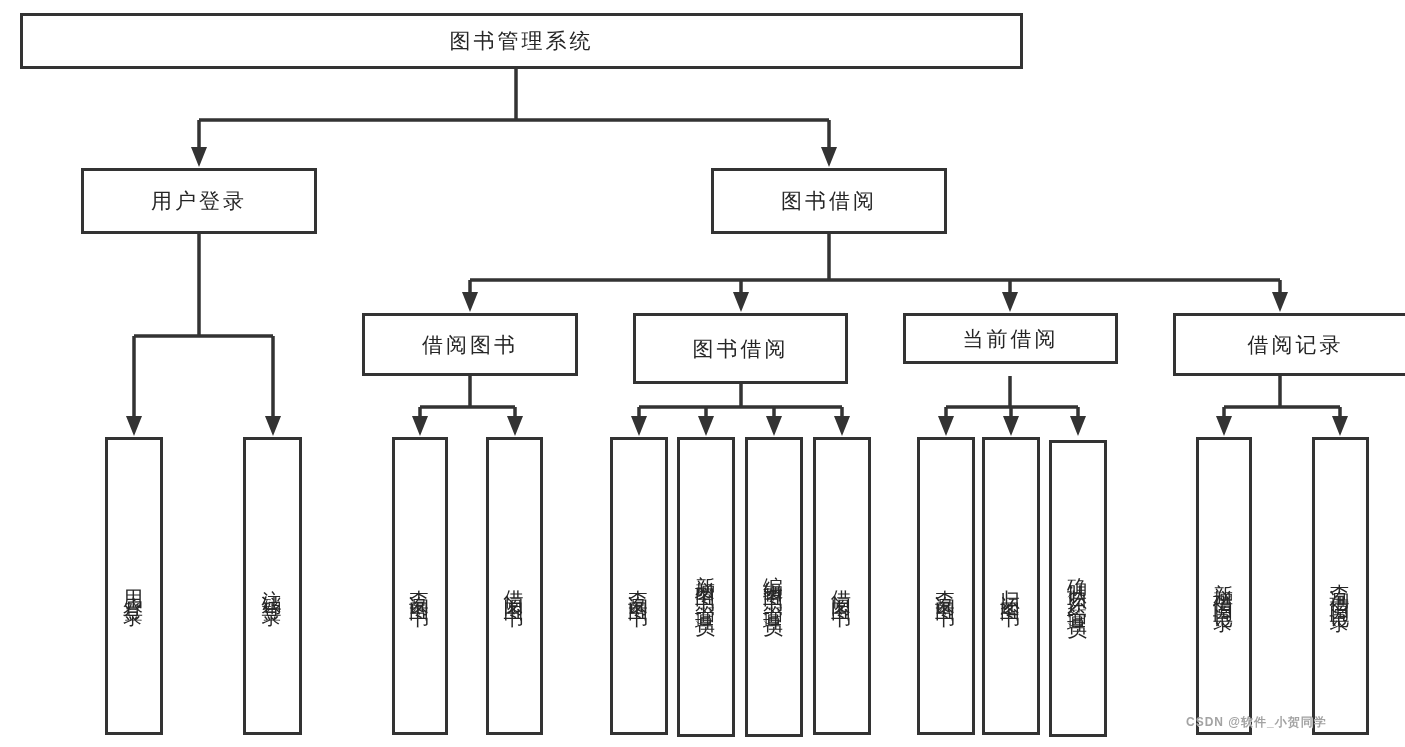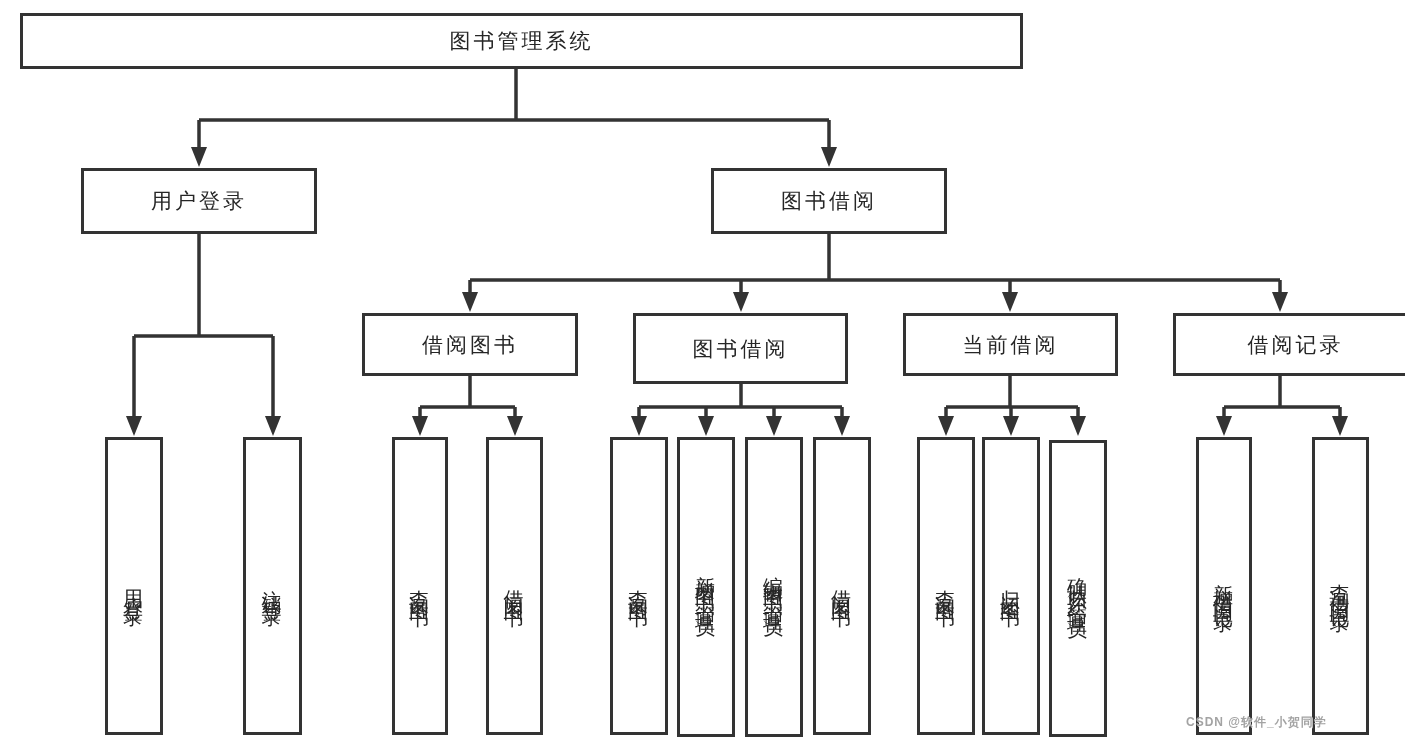--- a/index.html
+++ b/index.html
@@ -92,21 +92,21 @@
     </g>
   </svg>
 
   <div class="box" style="left:20px;top:13px;width:1003px;height:56px">图书管理系统</div>
 
   <div class="box" style="left:81px;top:168px;width:236px;height:66px">用户登录</div>
   <div class="box" style="left:711px;top:168px;width:236px;height:66px">图书借阅</div>
 
   <div class="box" style="left:362px;top:313px;width:216px;height:63px">借阅图书</div>
   <div class="box" style="left:633px;top:313px;width:215px;height:71px">图书借阅</div>
-  <div class="box" style="left:903px;top:313px;width:215px;height:63px">当前借阅</div>
+  <div class="box" style="left:903px;top:313px;width:215px;height:51px">当前借阅</div>
   <div class="box" style="left:1173px;top:313px;width:245px;height:63px">借阅记录</div>
 
   <div class="box vbox" style="left:105px;top:437px;width:58px;height:298px">用户登录</div>
   <div class="box vbox" style="left:243px;top:437px;width:59px;height:298px">注销登录</div>
 
   <div class="box vbox" style="left:392px;top:437px;width:56px;height:298px">查询图书</div>
   <div class="box vbox" style="left:486px;top:437px;width:57px;height:298px">借阅图书</div>
 
   <div class="box vbox" style="left:610px;top:437px;width:58px;height:298px">查询图书</div>
   <div class="box vbox" style="left:677px;top:437px;width:58px;height:300px">新增图书（管理员）</div>

